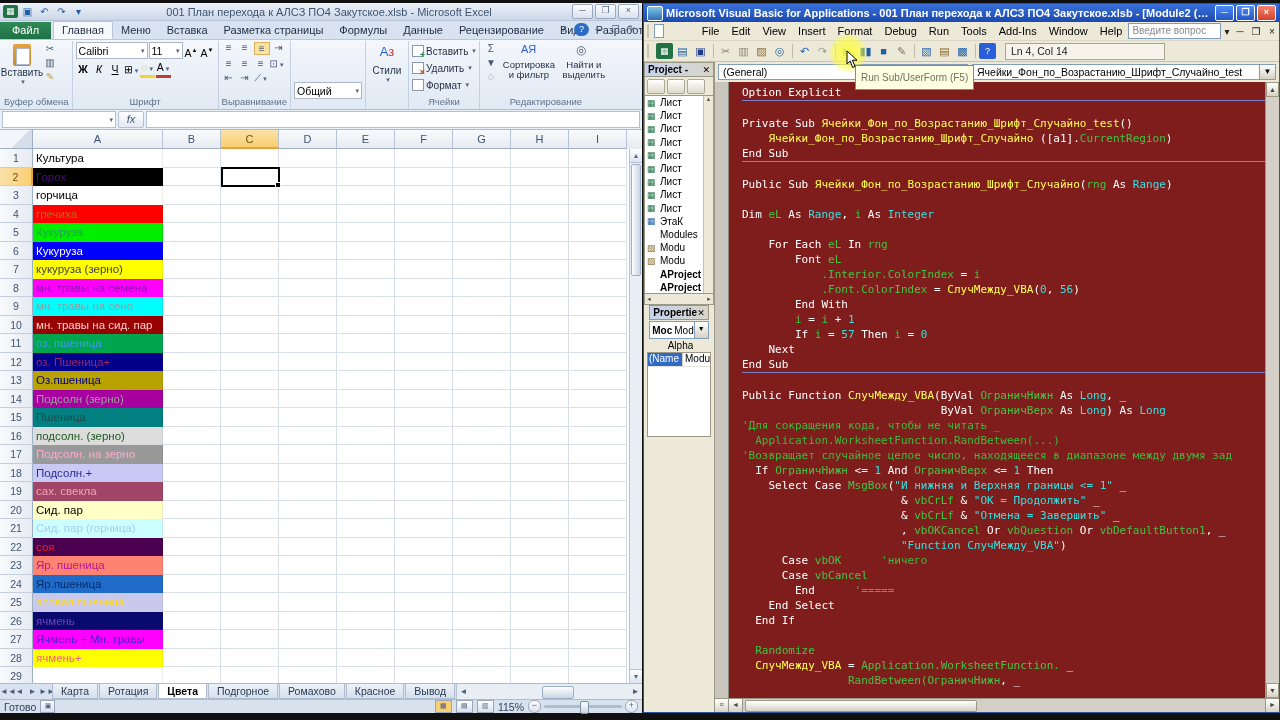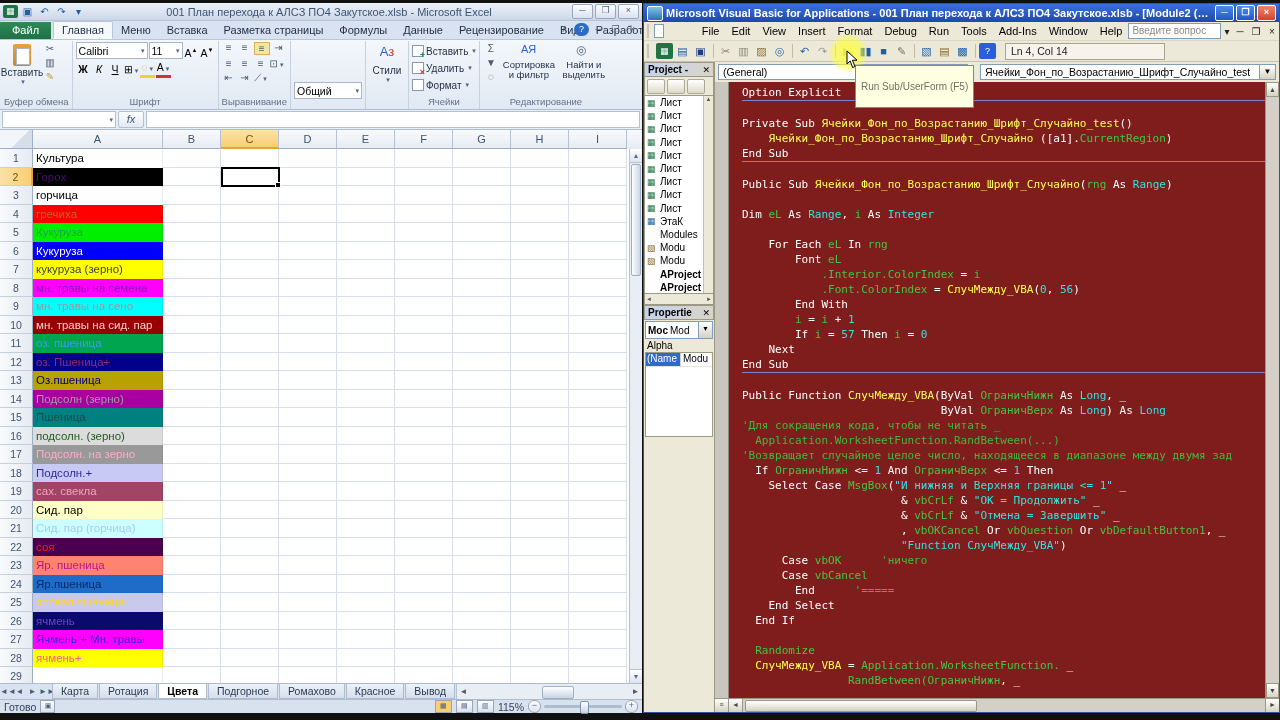--- a/index.html
+++ b/index.html
@@ -111,32 +111,32 @@
            display:flex;align-items:center;padding:0 3px;border:1px solid #9B9885;box-sizing:border-box;color:#000;white-space:nowrap;overflow:hidden;}
   .panel-h .px{margin-left:auto;font-weight:normal;font-size:9px;}
   #proj-tools{height:18px;flex:none;display:flex;gap:2px;padding:2px;background:#ECE9D8;border-left:1px solid #9B9885;border-right:1px solid #9B9885;box-sizing:border-box;}
   .pbtn{width:16px;height:13px;border:1px solid #ACA899;background:linear-gradient(#FFFFFF,#DDD9C8);border-radius:2px;}
   #ptree{height:199px;flex:none;background:#fff;border:1px solid #9B9885;overflow:hidden;position:relative;font-size:10px;box-sizing:border-box;}
   .titem{display:flex;align-items:center;height:13.2px;padding-left:2px;white-space:nowrap;color:#000;}
   .titem.b{font-weight:bold;}
   .ticon{width:11px;height:10px;margin-right:2px;font-size:9px;line-height:10px;flex:none;}
   #tvs{position:absolute;right:0;top:0;bottom:0;width:9px;background:#ECE9D8;border-left:1px solid #C6C2B2;font-size:6px;text-align:center;color:#5A584A;}
   #phsb{height:11px;flex:none;background:#ECE9D8;border:1px solid #9B9885;border-top:none;display:flex;align-items:center;justify-content:space-between;font-size:6px;color:#5A584A;padding:0 1px;box-sizing:border-box;}
-  #props{display:flex;flex-direction:column;flex:none;}
+  #props{display:flex;flex-direction:column;flex:none;align-items:center;}
   .pcombo{height:16px;flex:none;background:#fff;border:1px solid #7F9DB9;margin:1px 1px 0;font-size:10px;display:flex;align-items:center;padding-left:2px;white-space:nowrap;overflow:hidden;}
   .pcombo b{margin-right:2px;}
   .pcombo .da{margin-left:auto;width:13px;height:100%;background:linear-gradient(#FFF,#D6D2C2);border-left:1px solid #7F9DB9;text-align:center;font-size:7px;line-height:13px;flex:none;}
   .ptab{height:13px;flex:none;font-size:10px;padding-left:3px;color:#000;background:#ECE9D8;line-height:13px;white-space:nowrap;overflow:hidden;}
   #pgrid{height:85px;flex:none;background:#fff;border:1px solid #9B9885;font-size:10px;box-sizing:border-box;margin:0 1px;}
   .prow{display:flex;height:13px;border-bottom:1px solid #E4E4DC;}
   .pk{width:33px;flex:none;background:#316AC5;color:#fff;padding-left:1px;white-space:nowrap;overflow:hidden;}
   .pv{flex:1;padding-left:2px;border-left:1px solid #D0D0C8;white-space:nowrap;overflow:hidden;}
   #vb-filler{flex:1;background:#ECE9D8;}
   #vb-code{flex:1;display:flex;flex-direction:column;border-left:1px solid #9B9885;overflow:hidden;}
-  #code-head{height:20px;flex:none;display:flex;align-items:center;background:#ECE9D8;gap:12px;padding:2px 3px;box-sizing:border-box;}
+  #code-head{height:20px;flex:none;display:flex;align-items:center;background:#ECE9D8;gap:4px;padding:2px 3px;box-sizing:border-box;}
   .combo{height:16px;background:#fff;border:1px solid #7F9DB9;font-size:10.5px;display:flex;align-items:center;padding-left:4px;white-space:nowrap;overflow:hidden;box-sizing:border-box;}
   .combo .da{margin-left:auto;width:15px;height:100%;background:linear-gradient(#FFF,#D6D2C2);border-left:1px solid #7F9DB9;text-align:center;font-size:8px;line-height:14px;flex:none;}
   #c1{width:250px;flex:none;} #c2{flex:1;}
   #code-wrap{flex:1;display:flex;background:#7f1d1d;overflow:hidden;position:relative;}
   #cmargin{width:13px;flex:none;background:#C9C6BD;border-right:1px solid #8E8B7E;}
   #codearea{flex:1;padding:3px 0 0 13px;overflow:hidden;font-family:"DejaVu Sans Mono",monospace;font-size:11px;line-height:15px;}
   .cl{height:15px;white-space:pre;}
   .cl.sep{border-top:1px solid #8080C8;}
   .k{color:#FFFFFF;} .y{color:#FFFF55;} .g{color:#44C344;} .c{color:#35E0E0;} .m{color:#3CBA3C;}
   #cvs{width:13px;flex:none;background:#D4D0C8;border-left:1px solid #9B9885;font-size:7px;text-align:center;color:#444;display:flex;flex-direction:column;justify-content:space-between;}
@@ -145,21 +145,21 @@
   #chs .split{width:13px;height:100%;background:linear-gradient(#FFF,#D6D2C2);border-right:1px solid #9B9885;text-align:center;line-height:12px;}
   #chs .csa{width:13px;height:100%;background:linear-gradient(#FFF,#D6D2C2);border-right:1px solid #9B9885;text-align:center;line-height:12px;}
   #chs .track{flex:1;height:100%;position:relative;}
   #chs .thumb{position:absolute;left:2px;top:1px;width:230px;height:10px;background:linear-gradient(#FFF,#D6D2C2);border:1px solid #9B9885;border-radius:2px;}
   #chs .csar{width:13px;height:100%;background:linear-gradient(#FFF,#D6D2C2);border-left:1px solid #9B9885;text-align:center;line-height:12px;}
 
   
   #hilite{position:absolute;width:38px;height:38px;border-radius:50%;z-index:55;pointer-events:none;
           background:radial-gradient(circle,rgba(255,255,60,0.95) 0%,rgba(255,255,60,0.55) 55%,rgba(255,255,60,0) 75%);}
   #cursor{position:absolute;z-index:70;pointer-events:none;}
-  #tip{position:absolute;left:855px;top:65px;height:15px;padding:13px 5px;font-size:10px;line-height:15px;
+  #tip{position:absolute;left:855px;top:65px;height:15px;padding:4px 5px;font-size:10px;line-height:15px;
        background:#FFFFE1;border:1px solid #898A6E;color:#727162;z-index:60;white-space:nowrap;}
 </style>
 </head>
 <body>
 
 <div class="win" id="xl">
   <div id="xl-title">
     <div id="xl-qat" style="display:flex;">
         <div class="qico xlg">▦</div>
         <div class="qico ">▣</div>

